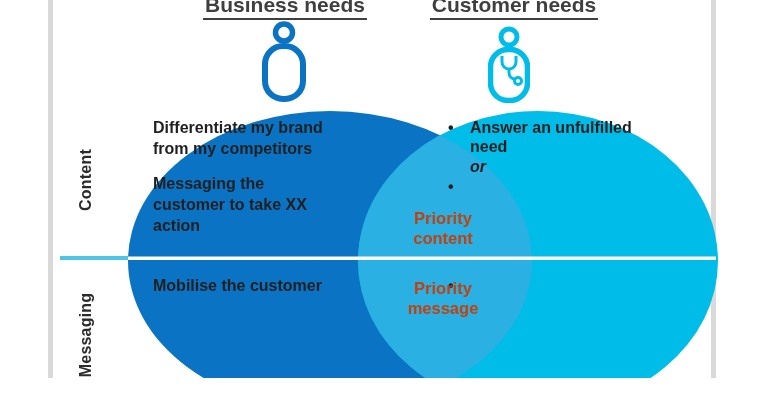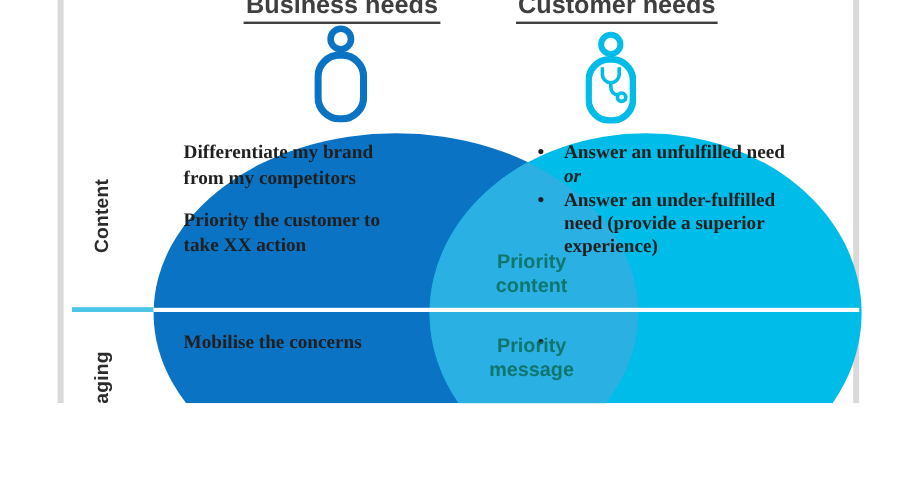--- a/index.html
+++ b/index.html
@@ -6,21 +6,21 @@
     --business-blue:#0a73c4;
     --customer-cyan:#00bce8;
     --overlap-blue:#2ab0e3;
     --divider-cyan:#4cc5e9;
     --text-dark:#1f1f1f;
     --title-gray:#3f3f3f;
     --guide-gray:#d9d9d9;
   }
   html,body{margin:0;padding:0;background:#fff;}
   #stage{
-    position:relative;width:760px;height:336px;overflow:hidden;background:#fff;
+    position:relative;width:760px;height:378px;overflow:hidden;background:#fff;
     font-family:"Liberation Sans",sans-serif;font-weight:bold;color:var(--text-dark);
   }
   .guide{position:absolute;top:0;width:5px;height:410px;background:var(--guide-gray);}
   #guide-left{left:48px;}
   #guide-right{left:711px;}
   svg.venn{position:absolute;left:0;top:0;}
   .biz-fill{fill:var(--business-blue);}
   .cust-fill{fill:var(--customer-cyan);}
   .overlap-fill{fill:var(--overlap-blue);}
   .col-title{
@@ -33,34 +33,34 @@
   .icon-svg{position:absolute;}
   .icon-biz{stroke:var(--business-blue);}
   .icon-cust{stroke:var(--customer-cyan);}
   .row-label{
     position:absolute;width:110px;height:24px;left:31px;
     display:flex;align-items:center;justify-content:center;
     transform:rotate(-90deg);font-size:16px;color:#2b2b2b;letter-spacing:.2px;
   }
   #row-label-content{top:168px;}
   #row-label-messaging{top:323px;}
-  .tblock{position:absolute;font-size:16px;font-family:Liberation Serif, serif;}
+  .tblock{position:absolute;font-size:16px;}
   .tblock p{margin:0;}
   #biz-content{left:153px;top:117px;width:185px;line-height:21px;}
   #biz-content p{margin-bottom:14px;}
   #biz-messaging{left:153px;top:276px;width:185px;line-height:19px;}
   #cust-content{left:448px;top:118px;width:212px;line-height:19px;}
   #cust-messaging{left:448px;top:276px;width:212px;line-height:19px;}
   .bullet-item{display:flex;}
   .bullet-item .bullet{width:22px;flex:0 0 22px;}
   .bullet-item .btxt{width:188px;}
   .conj{margin:1px 0 1px 22px;width:188px;font-style:italic;}
   .priority{
     position:absolute;left:393px;width:100px;text-align:center;
-    color:#0f766e;font-size:16.5px;line-height:20px;
+    color:#c2410c;font-size:16.5px;line-height:20px;
   }
   #priority-content{top:208px;}
   #priority-message{top:278px;}
 </style>
 </head>
 <body>
 
 <div id="stage">
 
   <div class="guide" id="guide-left"></div>
@@ -98,36 +98,35 @@
     <path d="M14 31v6a7 7 0 0 0 14 0v-6" stroke="var(--customer-cyan)" stroke-width="3"></path>
     <path d="M21 44v4a6 6 0 0 0 6 6" stroke="var(--customer-cyan)" stroke-width="3"></path>
     <circle cx="30" cy="56" r="3.5" stroke="var(--customer-cyan)" stroke-width="3"></circle>
   </svg>
 
   <div class="row-label" id="row-label-content">Content</div>
   <div class="row-label" id="row-label-messaging">Messaging</div>
 
   <div class="tblock" id="biz-content">
     <p>Differentiate my brand from my competitors</p>
-    <p>Priority the customer to take XX action</p>
+    <p>Messaging the customer to take XX action</p>
   </div>
 
   <div class="tblock" id="biz-messaging">
-    <p>Mobilise the concerns</p>
+    <p>Mobilise the customer</p>
   </div>
 
   <div class="tblock" id="cust-content">
     <div class="bullet-item">
       <span class="bullet">•</span>
       <span class="btxt">Answer an unfulfilled need</span>
     </div>
     <div class="conj">or</div>
     <div class="bullet-item">
       <span class="bullet">•</span>
-      <span class="btxt">Answer an under-fulfilled need (provide a superior experience)</span>
     </div>
   </div>
 
   <div class="tblock" id="cust-messaging">
     <div class="bullet-item">
       <span class="bullet">•</span>
     </div>
   </div>
 
   <div class="priority" id="priority-content">Priority content</div>

